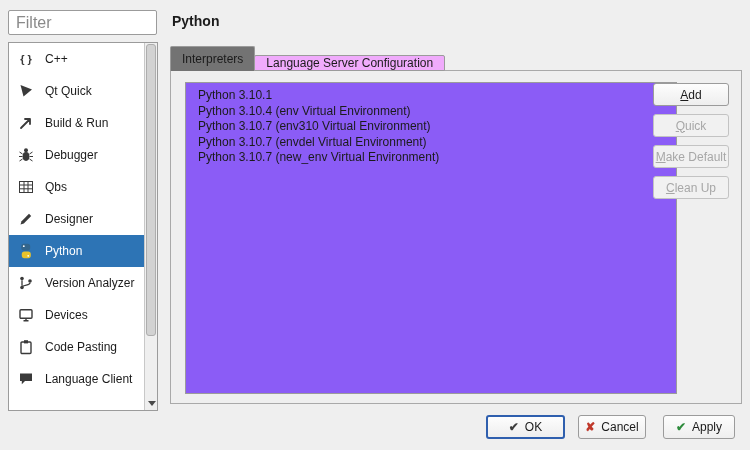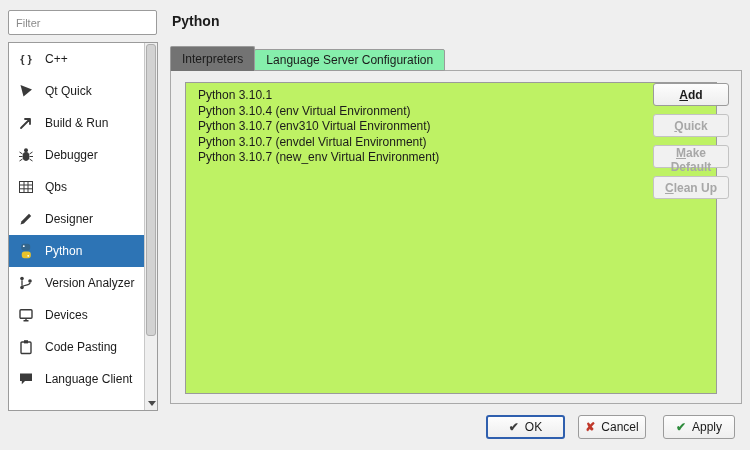--- a/index.html
+++ b/index.html
@@ -7,21 +7,21 @@
   body {
     position:relative; overflow:hidden;
     background:#efefef; color:#1b1b1b;
     font-family:"Liberation Sans", sans-serif; font-size:12px;
   }
 
   
   .filter-input {
     position:absolute; left:8px; top:10px; width:149px; height:25px;
     border:1px solid #9b9b9b; border-radius:2px; background:#fff;
-    padding:0 7px; font:inherit; font-size:11px; color:#1b1b1b; outline:none;
+    padding:0 7px; font:inherit; font-size:16px; color:#1b1b1b; outline:none;
   }
   .filter-input::placeholder { color:#8a8a8a; }
 
   
   .page-title {
     position:absolute; left:172px; top:13px;
     font-size:14px; font-weight:bold;
   }
 
   
@@ -57,42 +57,42 @@
     content:""; border:4px solid transparent; border-top:5px solid #4a4a4a;
     margin-top:4px;
   }
 
   
   .tabbar {
     position:absolute; left:170px; top:46px; height:25px;
     display:flex; align-items:flex-end; z-index:3;
   }
   .tab {
-    height:22px; padding:0 11px; display:flex; align-items:center;
-    background:#86efac; border:1px solid #9b9b9b; margin-right:-1px;
+    height:16px; padding:0 11px; display:flex; align-items:center;
+    background:#f0abfc; border:1px solid #9b9b9b; margin-right:-1px;
     border-top-left-radius:2px; border-top-right-radius:2px; cursor:default;
   }
   .tab.active {
     height:25px; background:#737373; border-bottom:none; z-index:4;
   }
 
   
   .panel {
     position:absolute; left:170px; top:70px; width:572px; height:334px;
     border:1px solid #a9a9a9; background:#efefef;
   }
   .interp-list {
-    position:absolute; left:14px; top:11px; width:532px; height:312px;
-    background:#bef264; border:1px solid #9b9b9b; padding:5px 0; overflow:hidden;
+    position:absolute; left:14px; top:11px; width:492px; height:312px;
+    background:#8b5cf6; border:1px solid #9b9b9b; padding:5px 0; overflow:hidden;
   }
   .interp-row { padding:0 12px; line-height:15.5px; white-space:nowrap; cursor:default; }
 
   .action-col {
     position:absolute; left:482px; top:12px;
-    display:flex; flex-direction:column; gap:8px;font-weight:bold;
+    display:flex; flex-direction:column; gap:8px;
   }
   .btn {
     height:23px; border:1px solid #9b9b9b; border-radius:3px;
     background:linear-gradient(#fdfdfd,#eeeeee);
     font:inherit; font-size:12px; color:#1b1b1b; cursor:default;
   }
   .action-col .btn { width:76px; }
   .btn .mn { display:block; }
   .btn .mn::first-letter { text-decoration:underline; }
   .btn.disabled {

